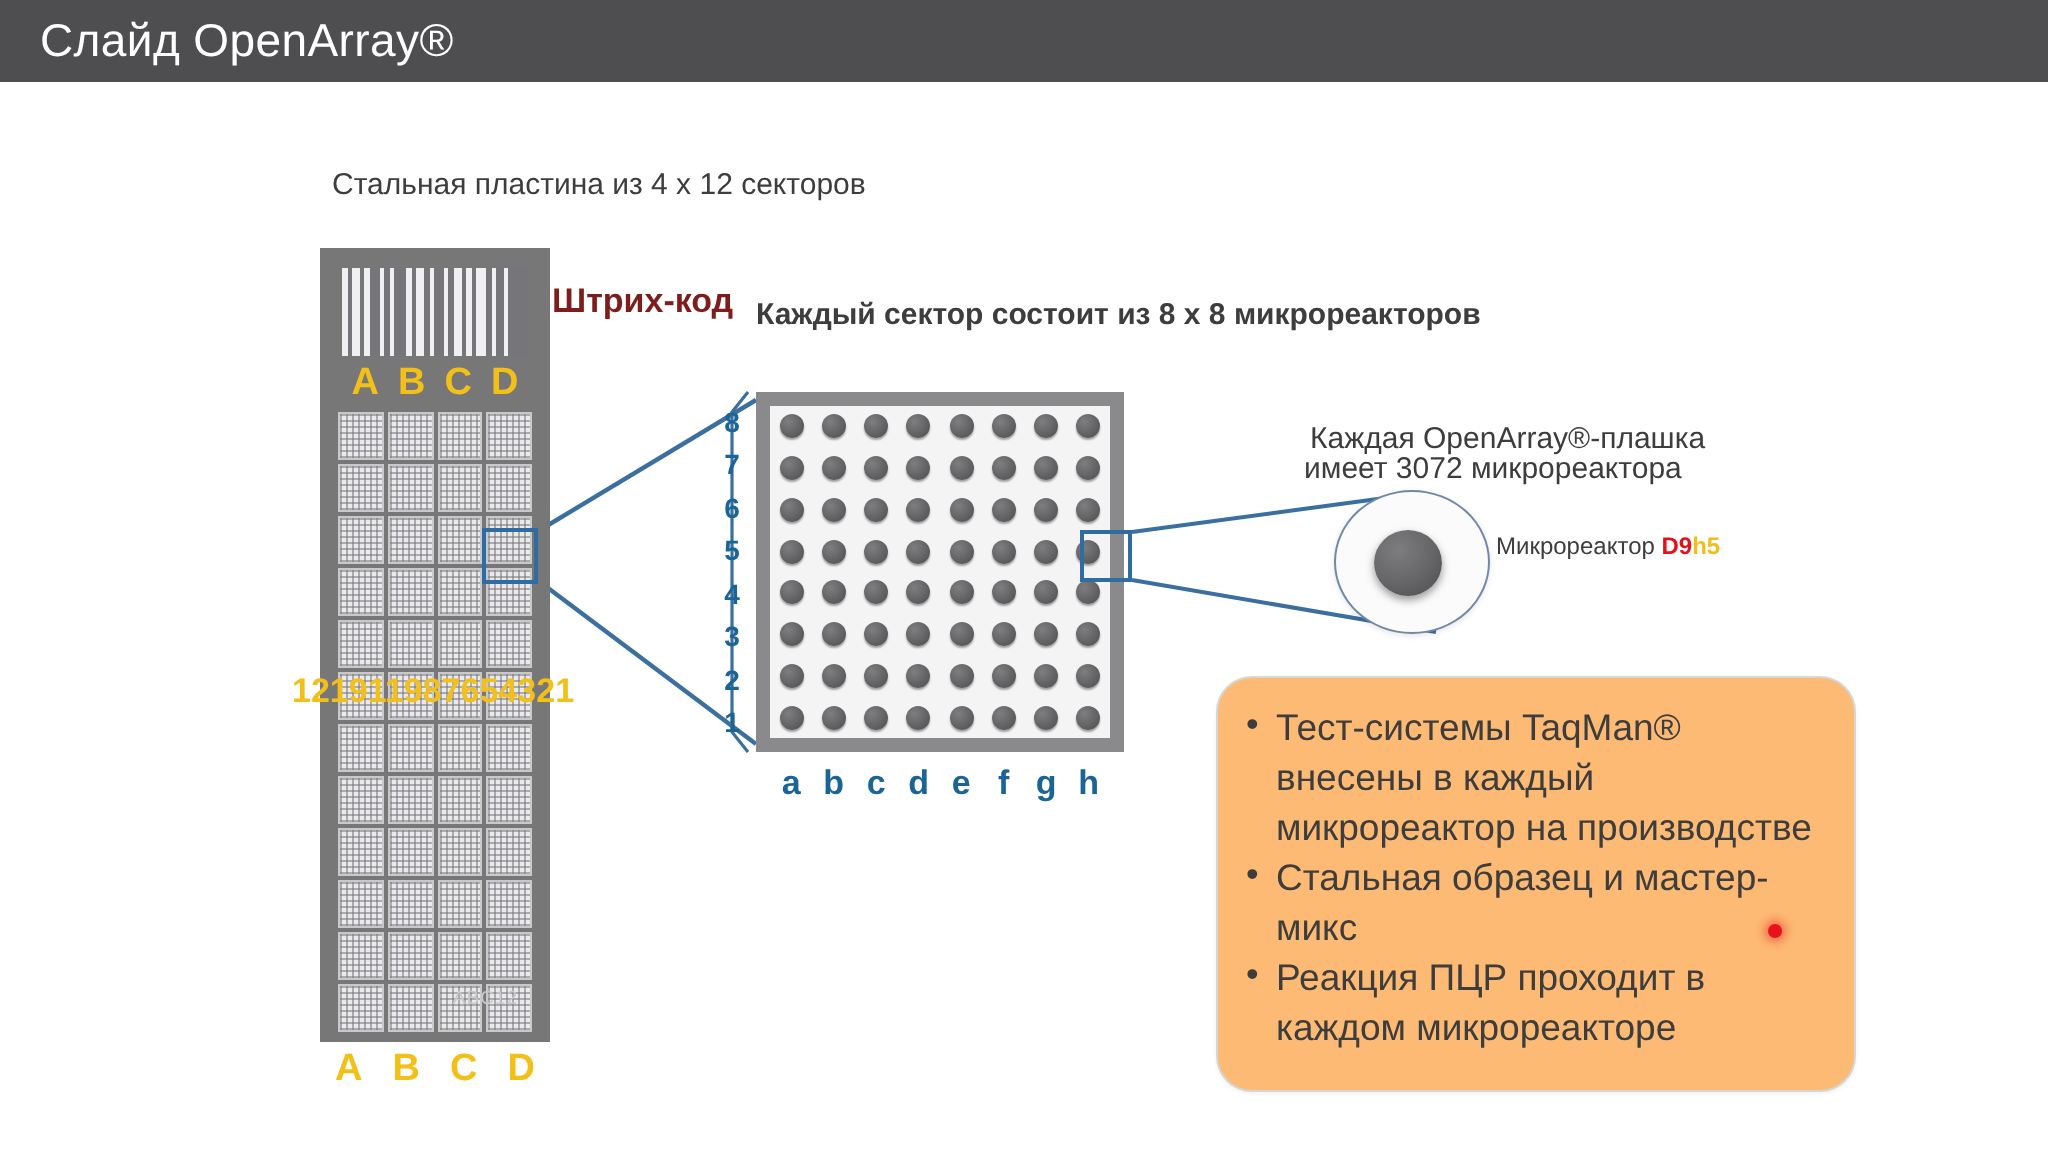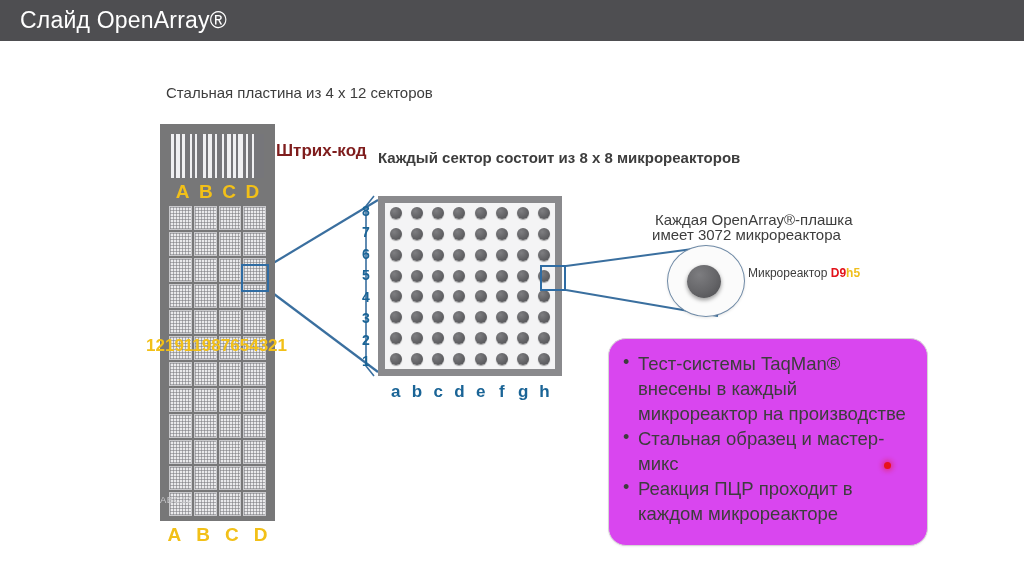--- a/index.html
+++ b/index.html
@@ -91,21 +91,21 @@
     background:
       repeating-linear-gradient(to right,  rgba(120,120,125,.55) 0 1px, rgba(255,255,255,0) 1px 3px),
       repeating-linear-gradient(to bottom, rgba(120,120,125,.55) 0 1px, rgba(255,255,255,0) 1px 3px),
       #eaeaec;
     border: 1px solid #c9c9cc;
   }
   #serial {
     position: absolute;
     left: 0; top: 370px;
     width: 99px;
-    text-align: left;
+    text-align: right;
     color: #c9c9cc;
     font-size: 9.5px;
     letter-spacing: .5px;
   }
   #plate-letters-out {
     position: absolute;
     left: 160px; top: 524px;
     width: 115px;
     display: flex;
   }
@@ -222,21 +222,21 @@
     white-space: nowrap;
   }
   #micro-label b.code-a { color: #e2121a; font-weight: bold; }
   #micro-label b.code-b { color: #f0bf1c; font-weight: bold; }
 
   
   #bullet-box {
     position: absolute;
     left: 608px; top: 338px;
     width: 320px; height: 208px;
-    background: #d946ef;
+    background: #fdba74;
     border: 1px solid #d6d6d6;
     border-radius: 18px;
     padding: 12px 16px 10px 14px;
     box-shadow: 0 1px 2px rgba(0,0,0,.06);
   }
   #bullet-box ul {
     margin: 0; padding: 0;
     list-style: none;
   }
   #bullet-box li {

